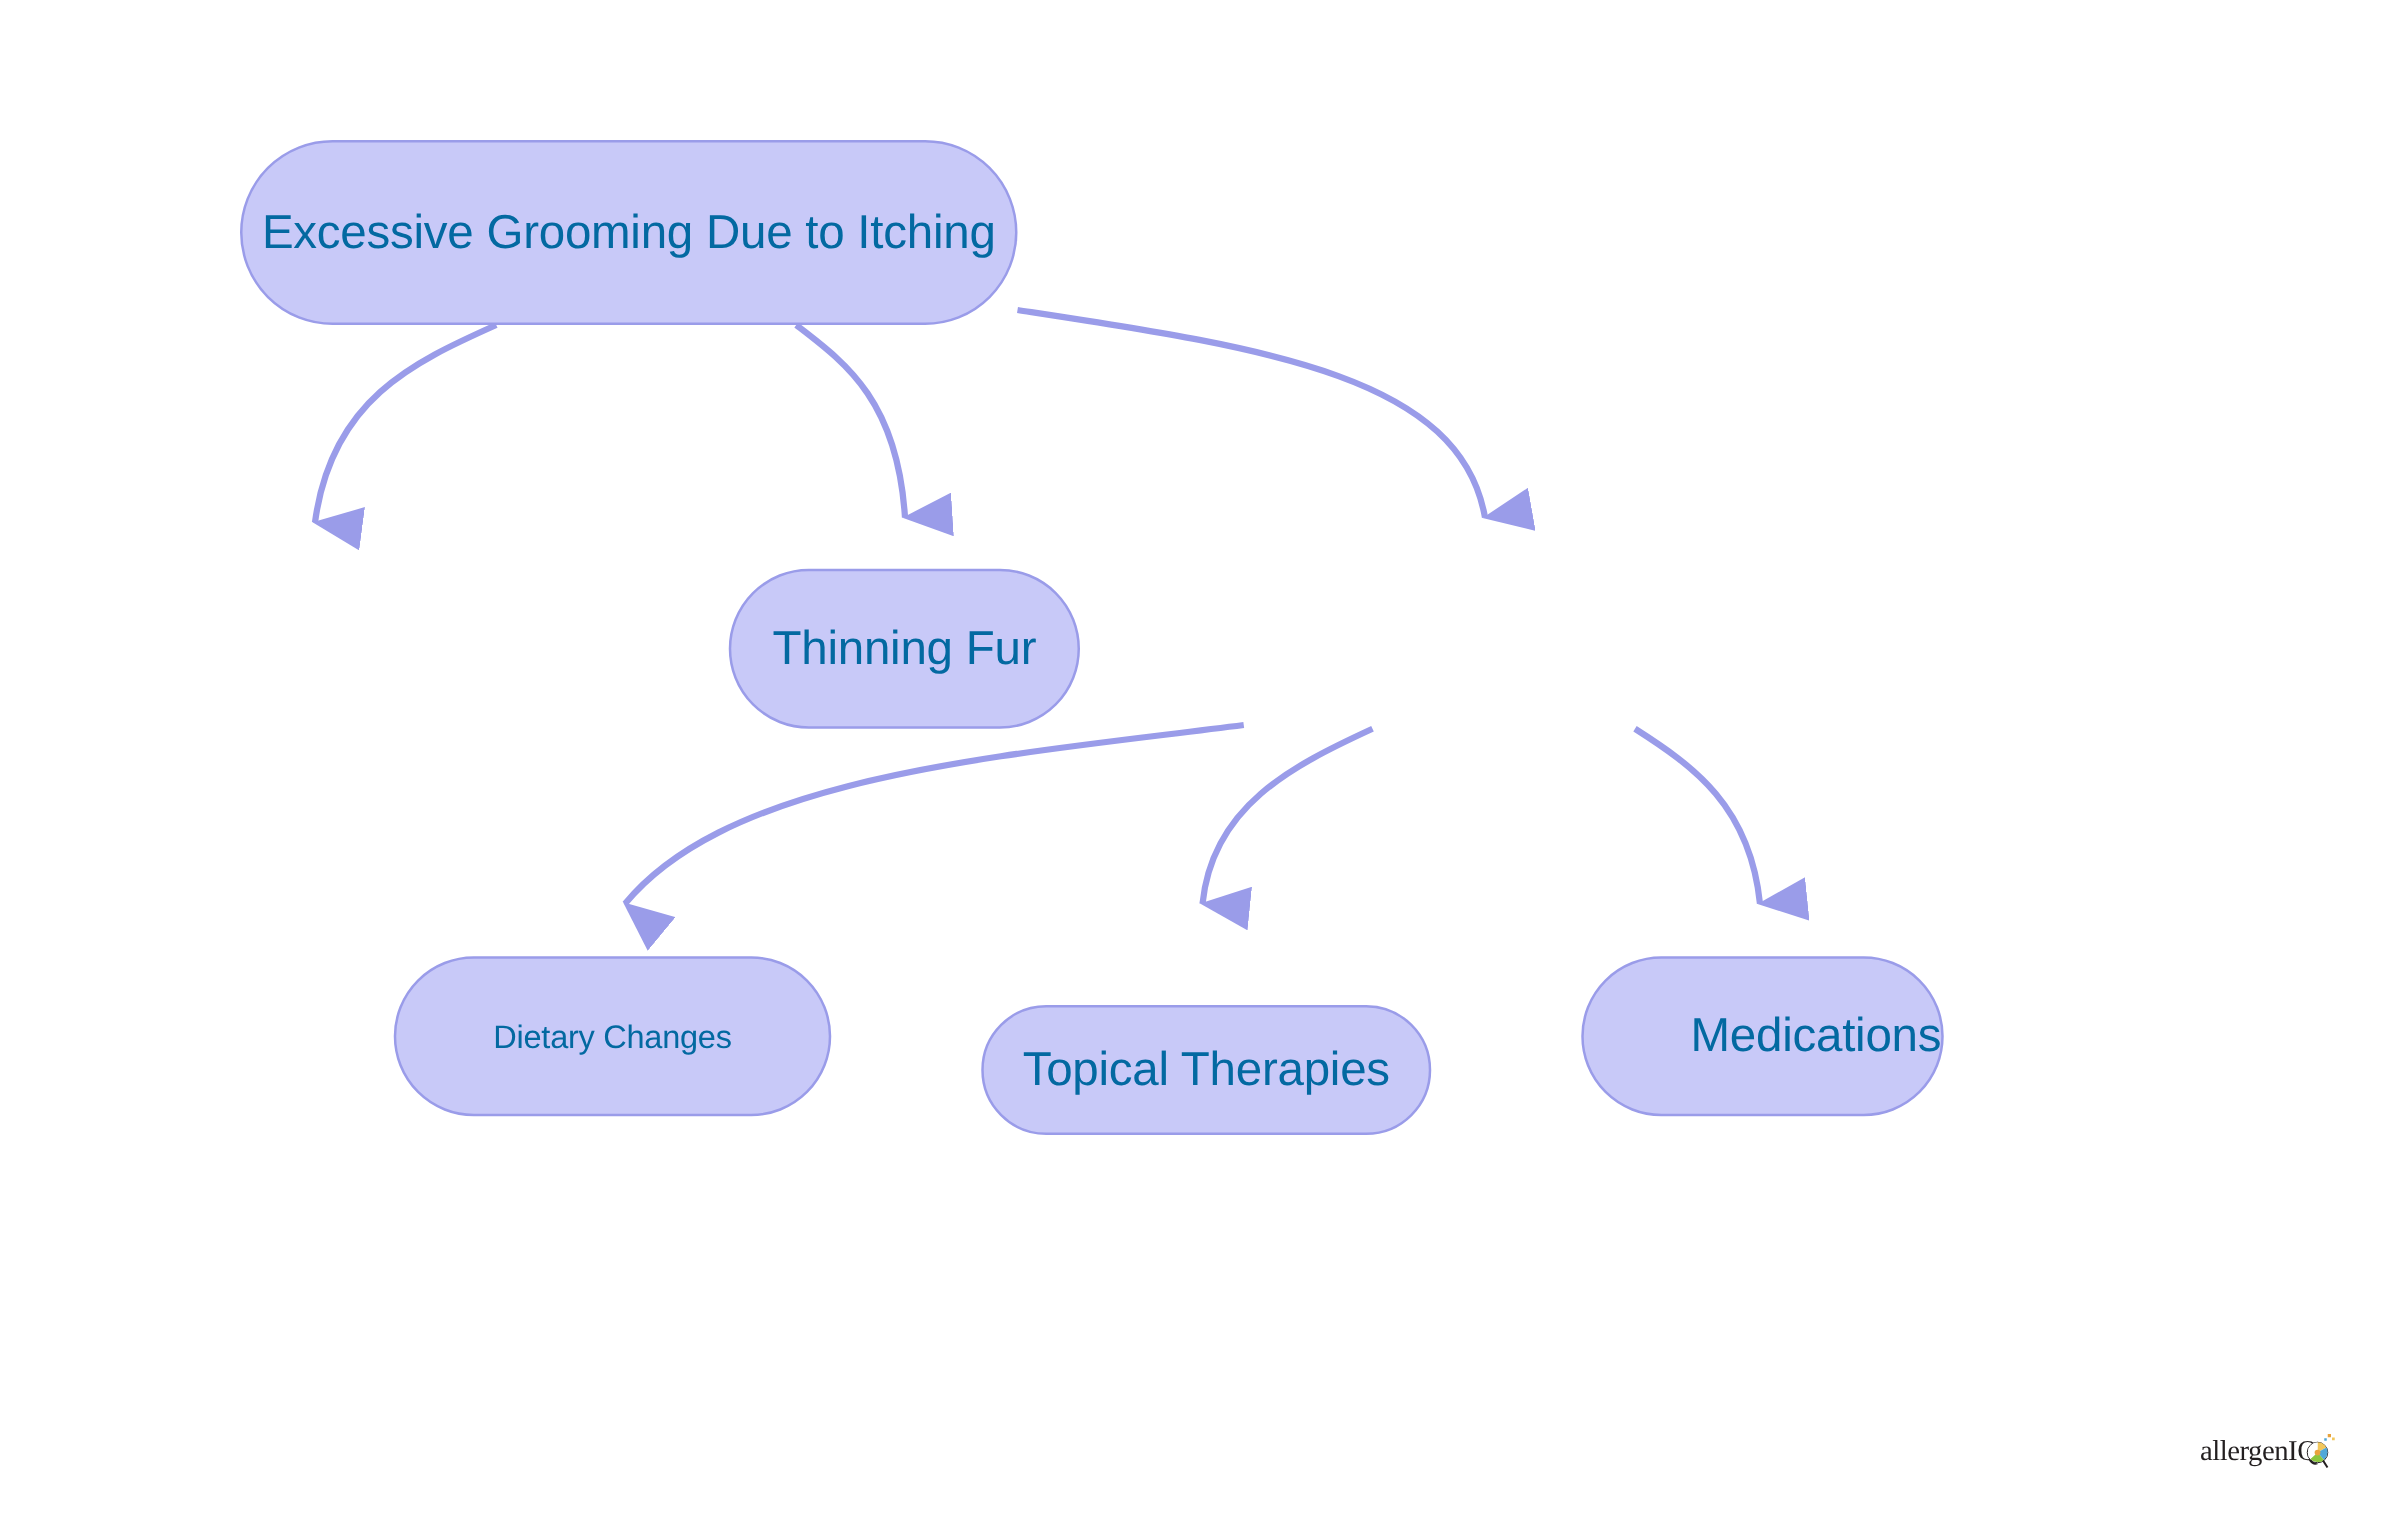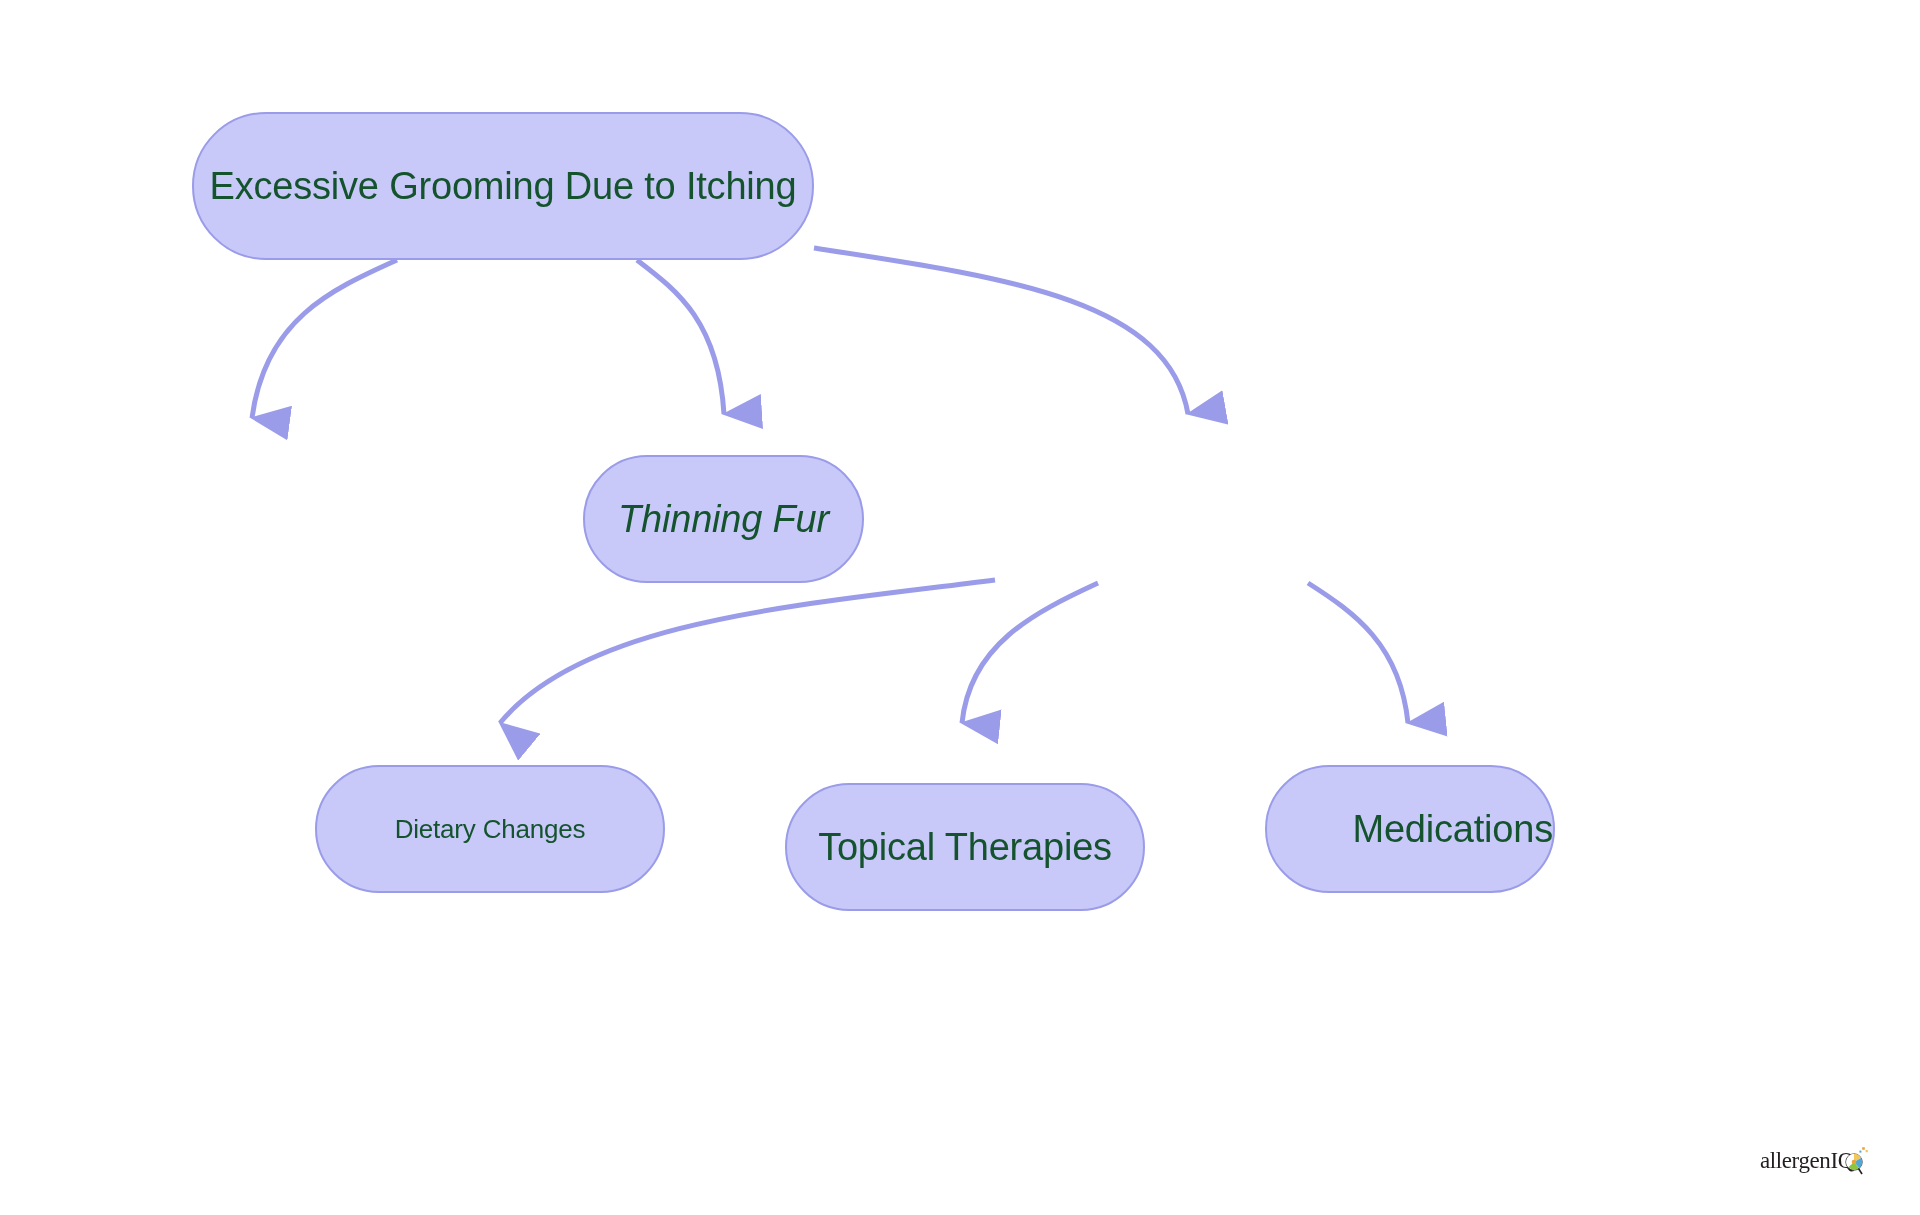--- a/index.html
+++ b/index.html
@@ -30,38 +30,38 @@
   }
   .node {
     position: absolute;
     box-sizing: border-box;
     background: #c8c9f8;
     border: 2px solid #9a9ce9;
     border-radius: 999px;
     display: flex;
     align-items: center;
     justify-content: center;
-    color: #14532d;
+    color: #0369a1;
     font-family: "Liberation Sans", sans-serif;
     font-weight: 400;
     letter-spacing: -0.2px;
     white-space: nowrap;
   }
   .node-label {
     display: block;
     line-height: 1;
   }
 
   
   #node-root        { left: 192px;  top: 112px; width: 622px;  height: 148px; font-size: 38px; }
   #node-bald        { left: 18px;   top: 458px; width: 450px;  height: 128px; font-size: 38px; }
-  #node-thinning    { left: 583px;  top: 455px; width: 281px;  height: 128px; font-size: 38px; font-style: italic; }
+  #node-thinning    { left: 583px;  top: 455px; width: 281px;  height: 128px; font-size: 38px; }
   #node-vet         { left: 983px;  top: 455px; width: 405px;  height: 128px; font-size: 38px; }
   #node-diet        { left: 315px;  top: 765px; width: 350px;  height: 128px; font-size: 26px; }
-  #node-topical     { left: 785px;  top: 783px; width: 360px;  height: 128px; font-size: 38px; }
+  #node-topical     { left: 785px;  top: 804px; width: 360px;  height: 104px; font-size: 38px; }
   #node-meds        { left: 1265px; top: 765px; width: 290px;  height: 128px; font-size: 38px; justify-content: flex-end; }
 
   
   #logo {
     position: absolute;
     left: 1760px;
     top: 1140px;
     width: 120px;
     height: 40px;
     display: flex;

